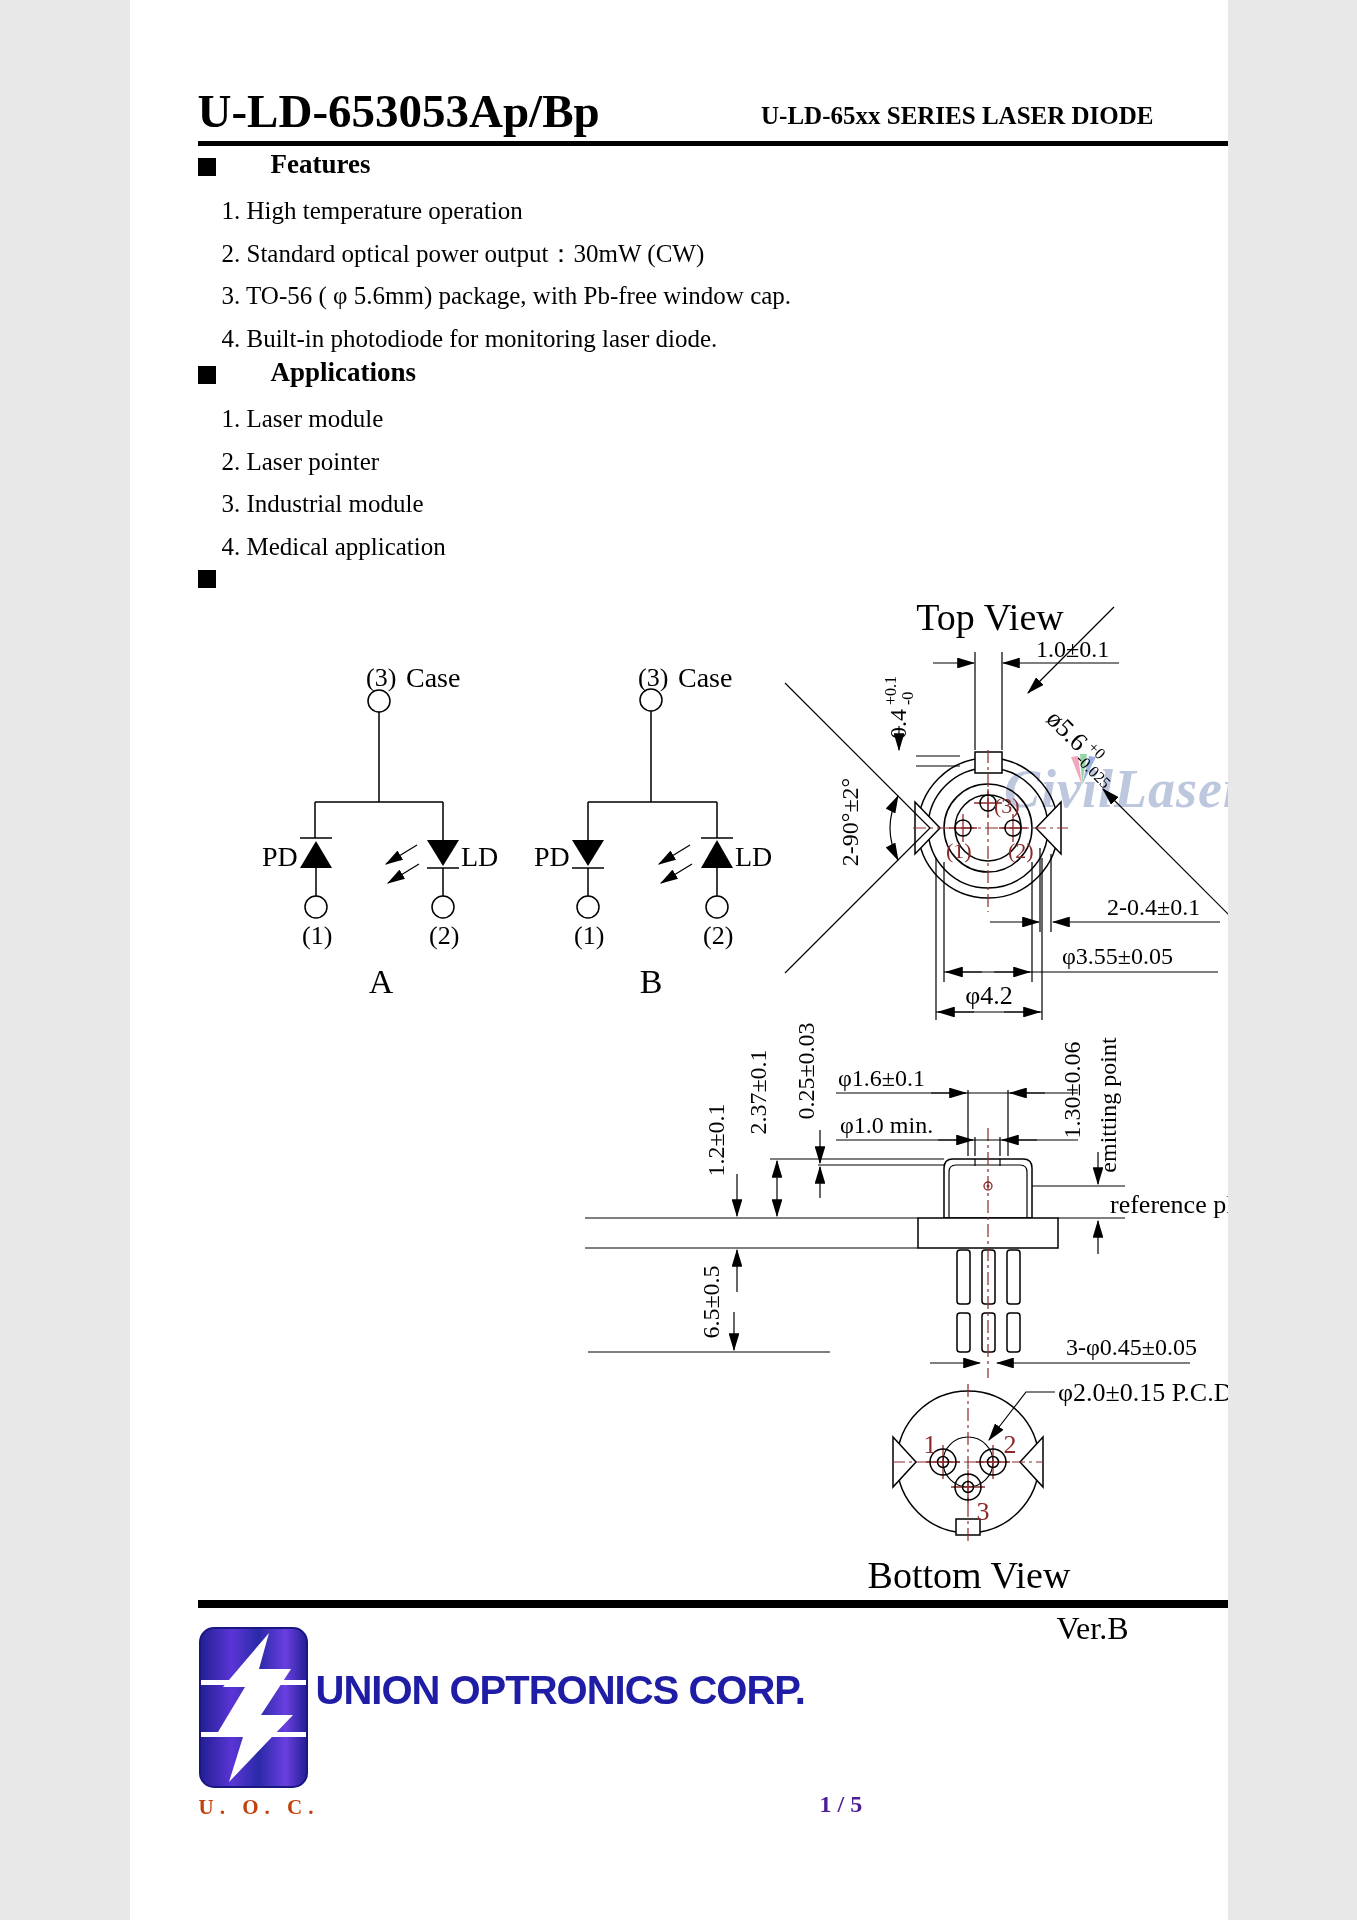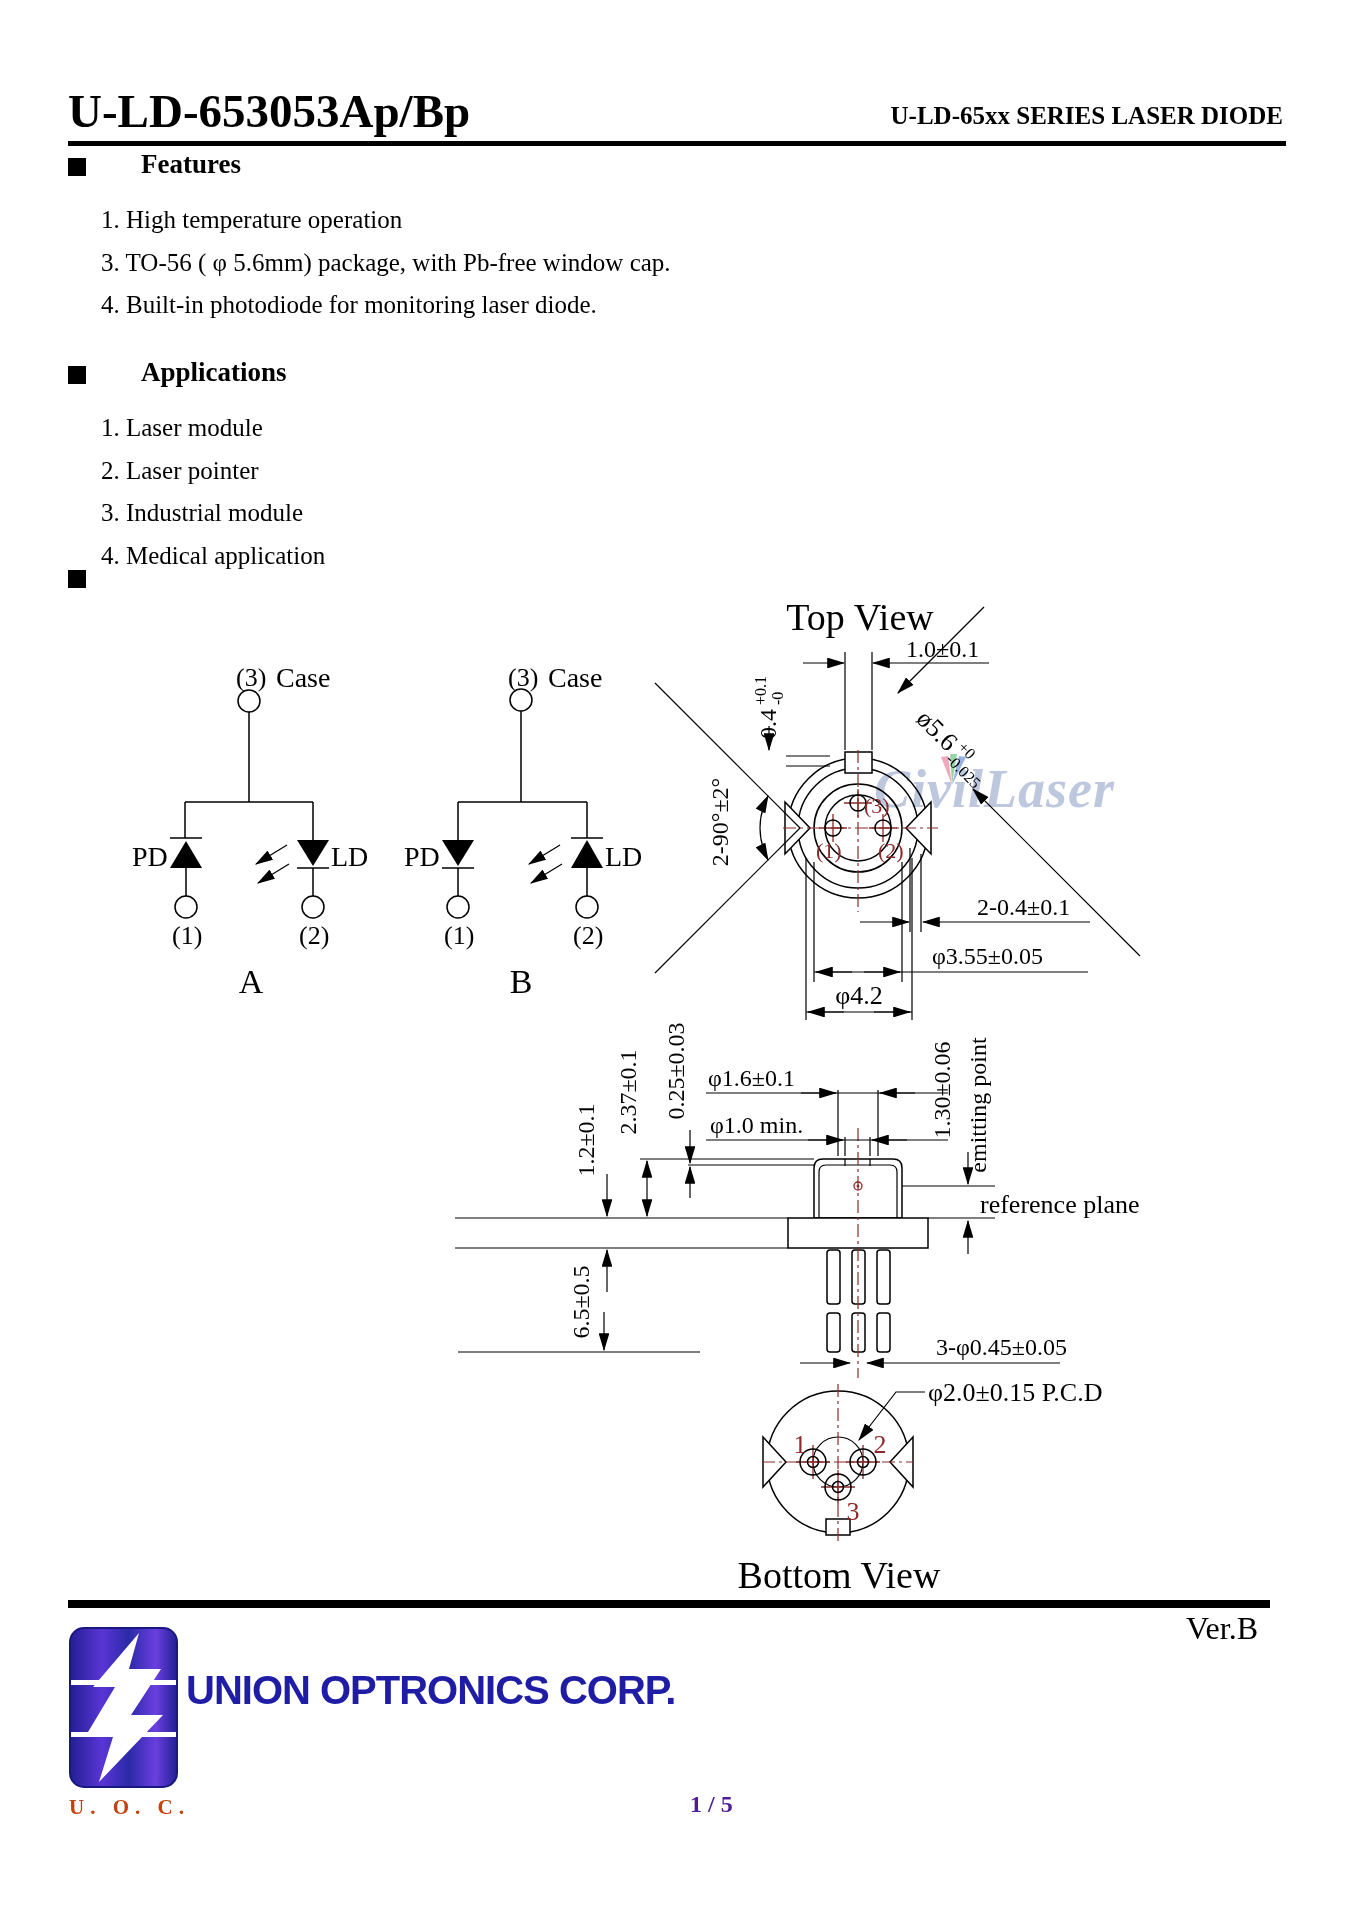--- a/index.html
+++ b/index.html
@@ -1,29 +1,29 @@
 <!DOCTYPE html>
 <html><head>
 <meta charset="utf-8">
 <style>
   html,body{margin:0;padding:0;background:#e8e8e8;}
   .page{
-    position:relative;width:1357px;height:1920px;background:#ffffff;
+    position:relative;width:1098px;height:1920px;background:#ffffff;
     font-family:"Liberation Serif","DejaVu Serif",serif;color:#000;overflow:hidden;
     margin:0 auto;
   }
   .abs{position:absolute;}
   
   .model{left:68px;top:84px;font-size:47px;font-weight:bold;letter-spacing:0px;}
   .series{right:74px;top:102px;font-size:25px;font-weight:bold;}
   .rule{left:68px;top:141px;width:1218px;height:5px;background:#000;}
   
   .sq{width:18px;height:18px;background:#000;}
   .h-label{font-size:27px;font-weight:bold;margin-left:40px;}
-  .list{list-style:none;margin:13px;padding:0;font-size:25px;}
+  .list{list-style:none;margin:4px;padding:0;font-size:25px;}
   .list li{height:42.5px;line-height:42.5px;white-space:pre;}
   
   svg text{font-family:"Liberation Serif","DejaVu Serif",serif;fill:#000;}
   .dl{stroke:#000;stroke-width:1.5;fill:none;}
   .dm{stroke:#000;stroke-width:1.2;fill:none;}
   .wf{fill:#ffffff;stroke:#000;stroke-width:1.5;}
   .cl{stroke:#8b2a2a;stroke-width:1.2;fill:none;stroke-dasharray:13 4 3 4;}
   .rl{stroke:#8b2a2a;stroke-width:1.3;fill:none;}
   .red{fill:#8b2a2a;}
   .blk{fill:#000;}
@@ -45,20 +45,21 @@
 <div class="page">
 
   <div class="abs model">U-LD-653053Ap/Bp</div>
   <div class="abs series">U-LD-65xx SERIES LASER DIODE</div>
   <div class="abs rule"></div>
 
   <div class="abs sq" style="left:68px;top:158px;"></div>
   <div class="abs h-label" style="left:101px;top:149px;">Features</div>
   <ul class="abs list" style="left:88px;top:186px;">
     <li>1. High temperature operation</li>
+    <li>2. Standard optical power output：30mW (CW)</li>
     <li>3. TO-56 ( φ 5.6mm) package, with Pb-free window cap.</li>
     <li>4. Built-in photodiode for monitoring laser diode.</li>
   </ul>
 
   <div class="abs sq" style="left:68px;top:366px;"></div>
   <div class="abs h-label" style="left:101px;top:357px;">Applications</div>
   <ul class="abs list" style="left:88px;top:394px;">
     <li>1. Laser module</li>
     <li>2. Laser pointer</li>
     <li>3. Industrial module</li>

